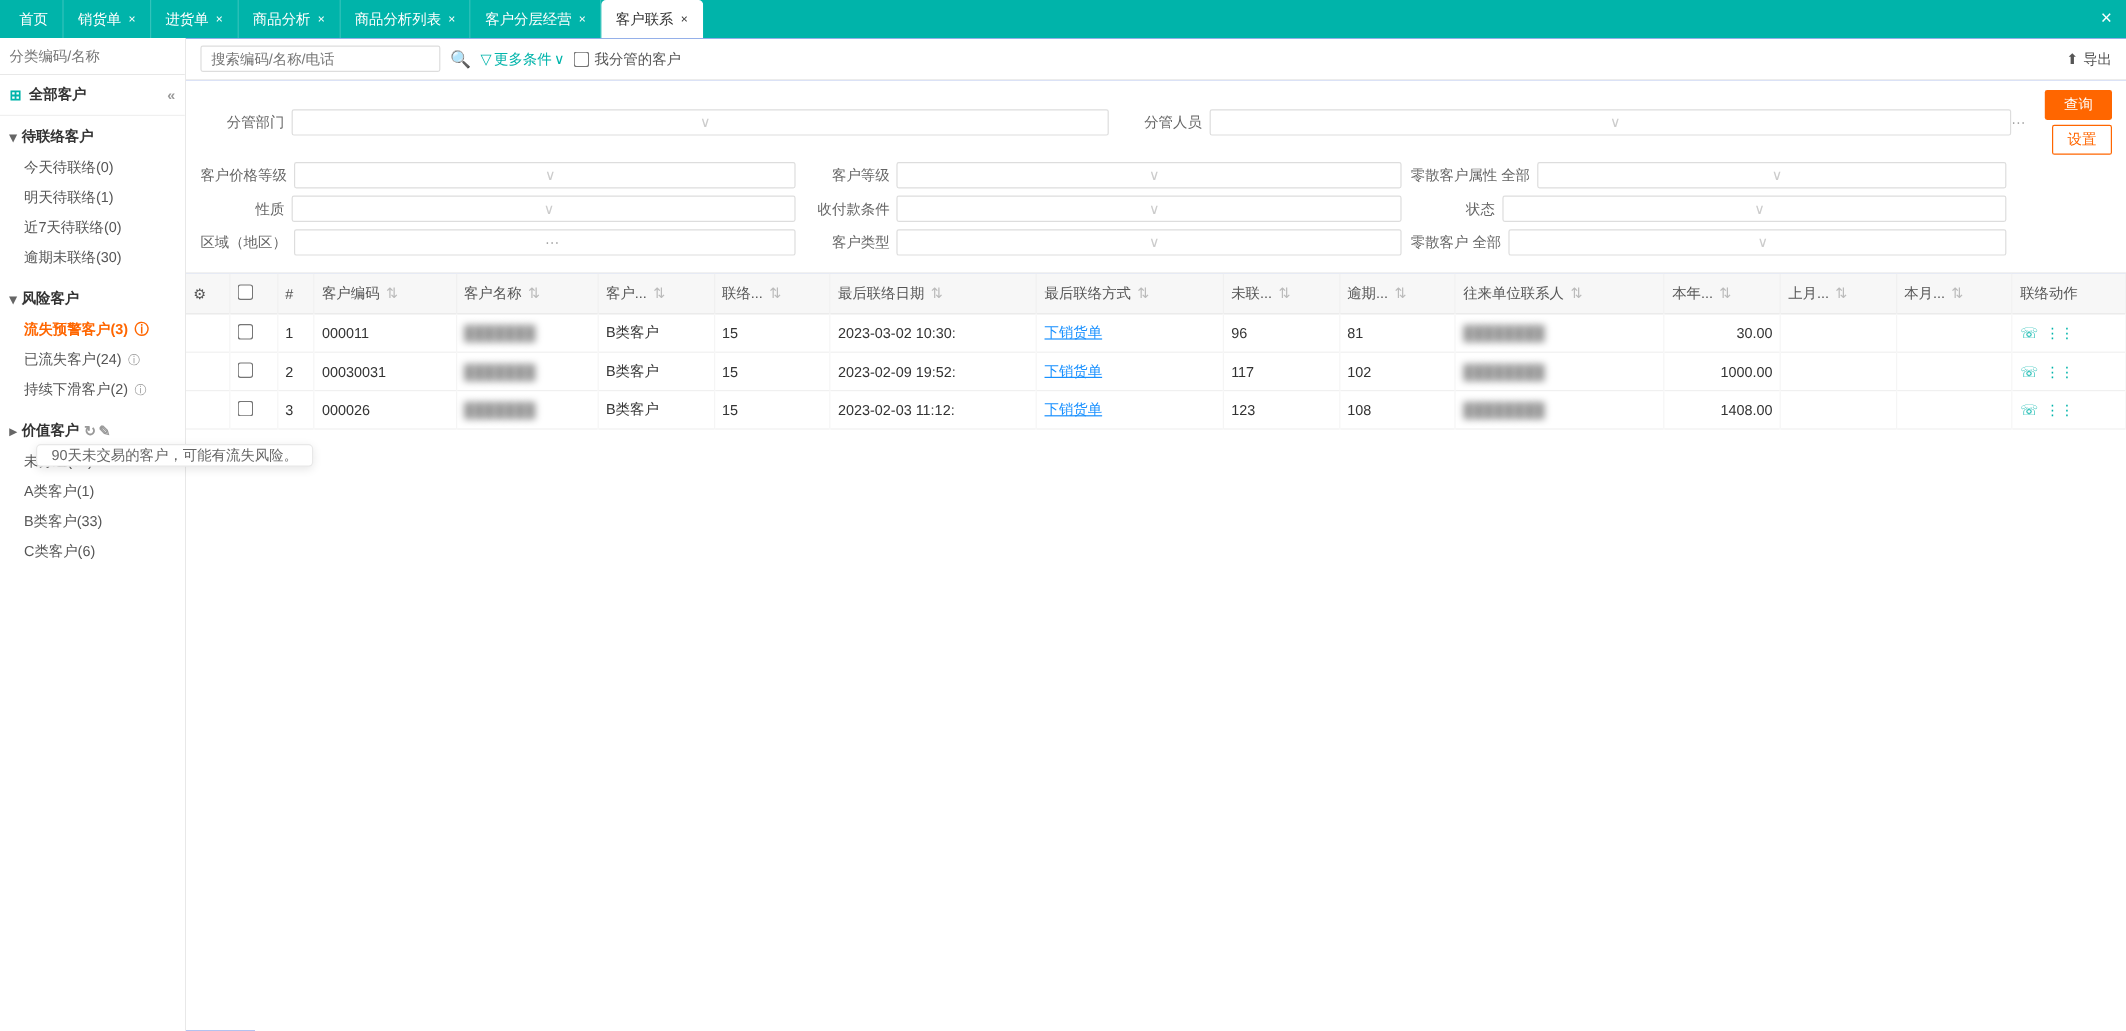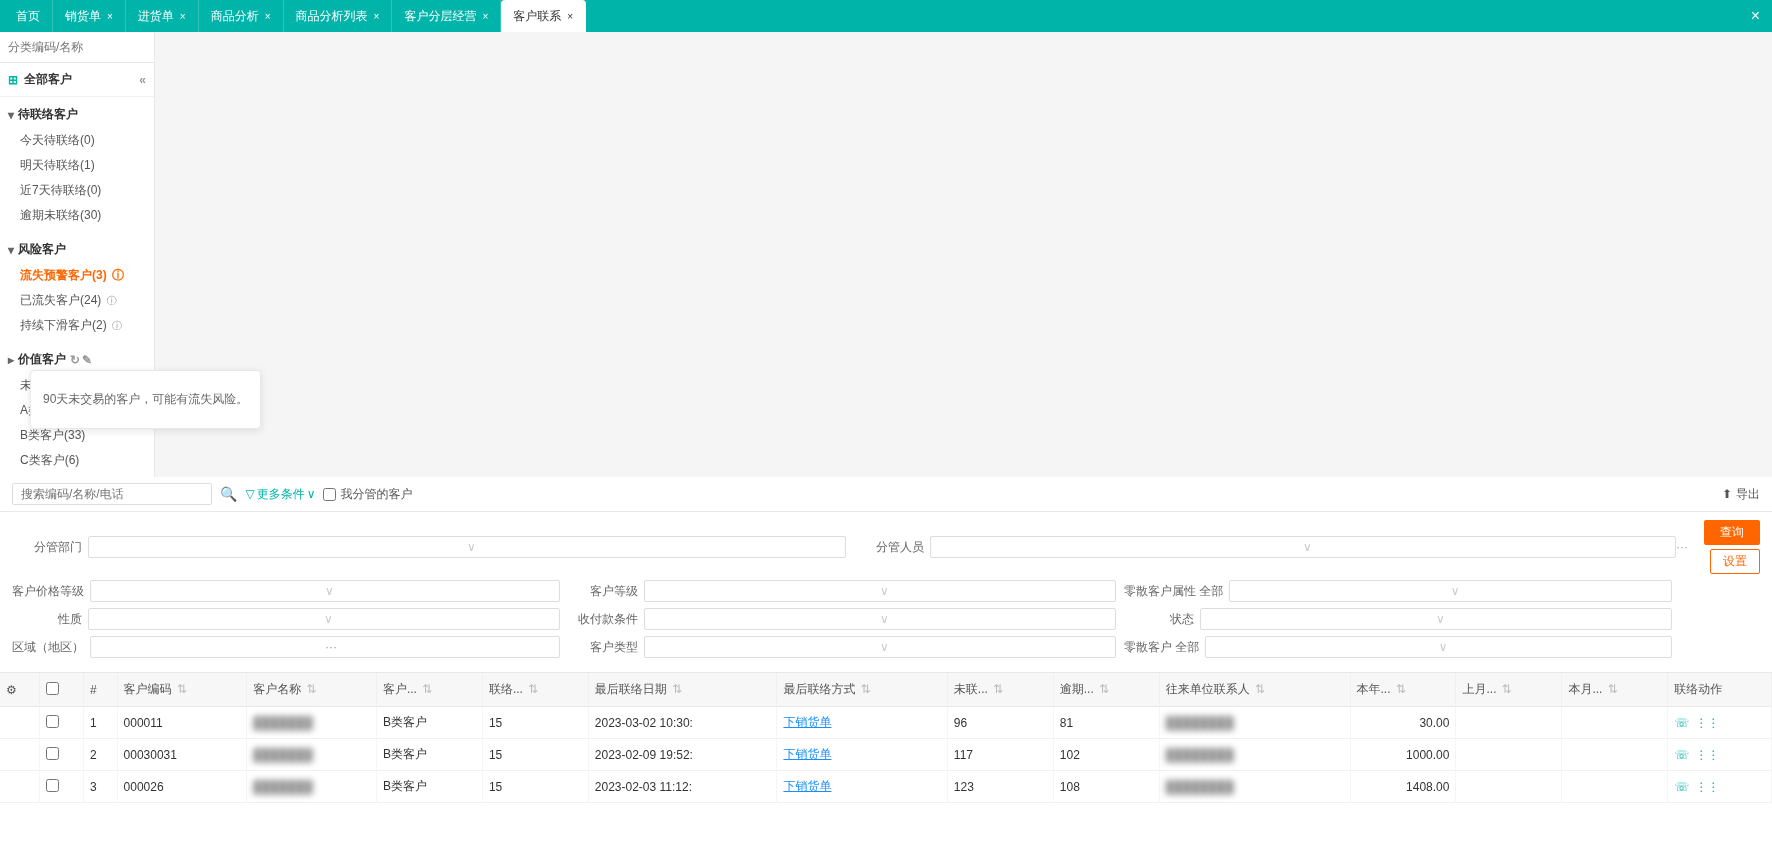--- a/index.html
+++ b/index.html
@@ -40,21 +40,20 @@
       cursor: pointer;
       padding: 0 8px;
       font-size: 16px;
     }
 
     
     .main-layout {
       display: flex;
       height: calc(100vh - 32px);
       background: #f5f5f5;
-      flex-direction: column;
     }
 
     
     .sidebar {
       width: 155px;
       background: #fff;
       border-right: 1px solid #e8e8e8;
       display: flex;
       flex-direction: column;
       overflow-y: auto;
@@ -318,21 +317,21 @@
     
     .table-wrap::-webkit-scrollbar { height: 6px; width: 6px; }
     .table-wrap::-webkit-scrollbar-thumb { background: #ccc; border-radius: 3px; }
 
     
     .tooltip-box {
       position: absolute;
       background: #fff;
       border: 1px solid #e8e8e8;
       border-radius: 4px;
-      padding: 20px 12px;
+      padding: 0 12px;
       color: #666;
       font-size: 12px;
       box-shadow: 0 2px 8px rgba(0,0,0,0.1);
       top: 370px;
       left: 30px;
       z-index: 10;
       white-space: nowrap;
     }
 
     .blurred-text {

